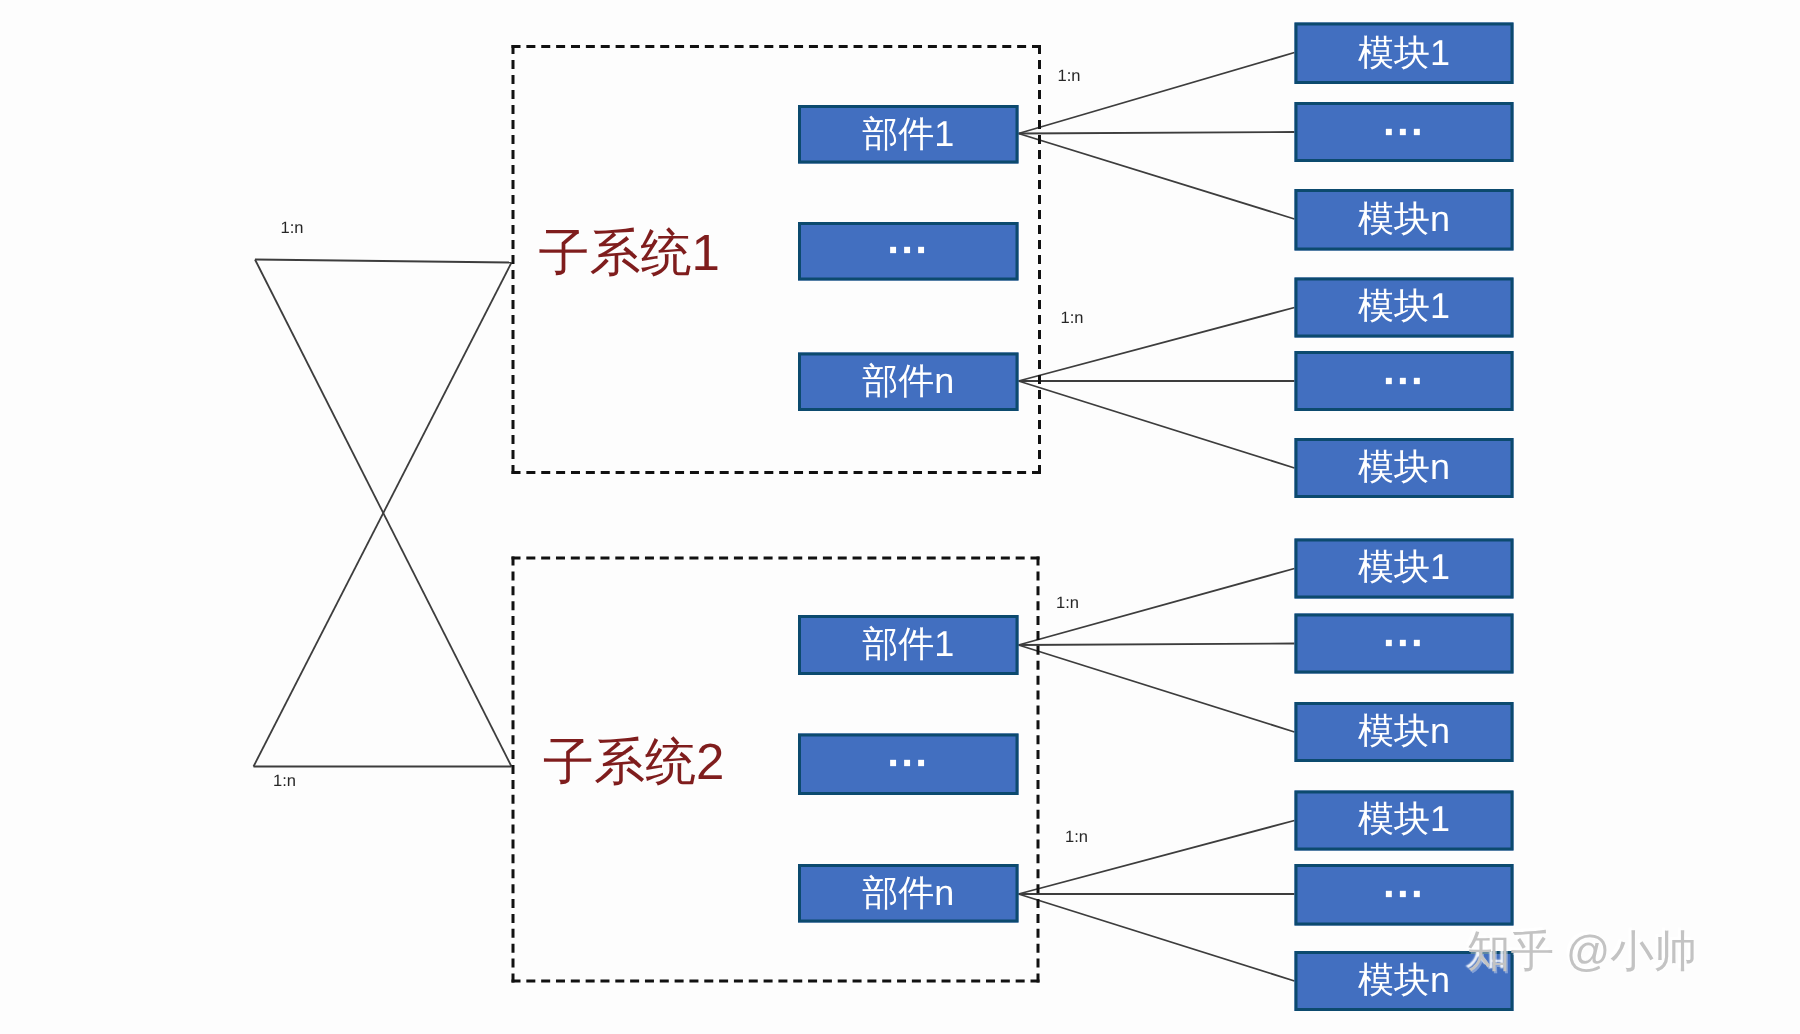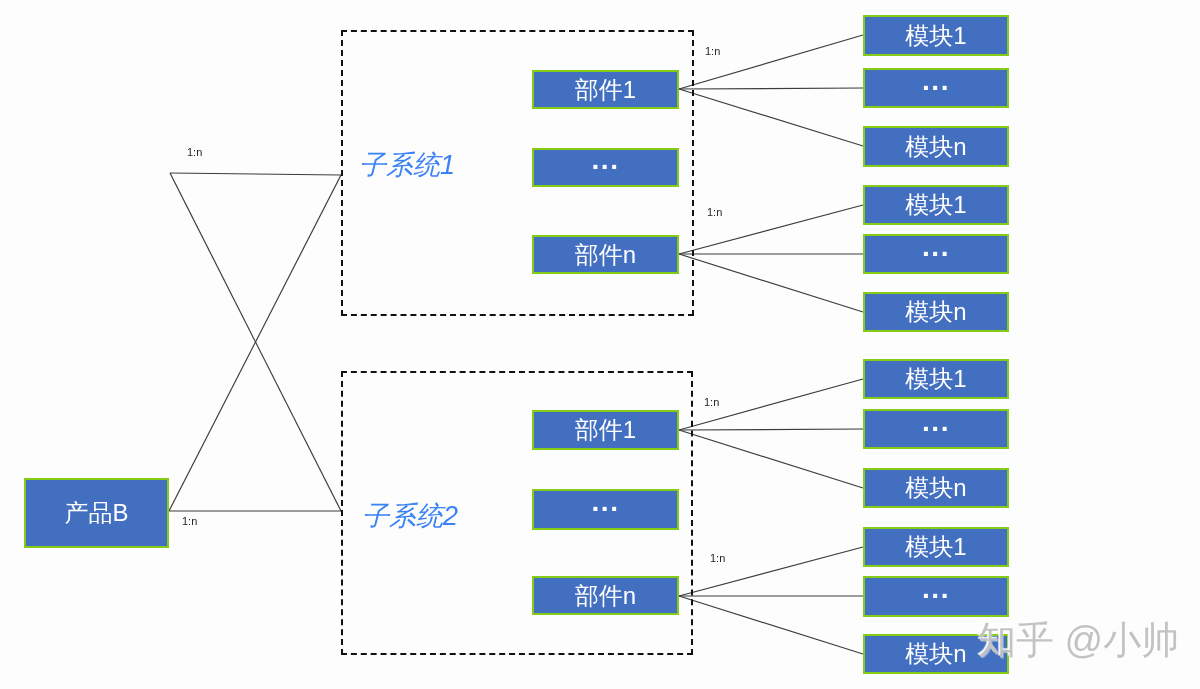--- a/index.html
+++ b/index.html
@@ -1,28 +1,28 @@
 <!DOCTYPE html>
 <html><head>
 <meta charset="utf-8">
 <style>
   html,body{margin:0;padding:0;}
   body{font-family:"Liberation Sans",sans-serif;background:#fff;}
   #stage{position:relative;width:1200px;height:689px;background:#fdfdfd;overflow:hidden;}
   #connectors{position:absolute;left:0;top:0;width:1200px;height:689px;}
   .box{position:absolute;display:flex;align-items:center;justify-content:center;
-       background:#426fc0;border:2px solid #84cc16;box-sizing:border-box;
+       background:#426fc0;border:2px solid #0c4a6e;box-sizing:border-box;
        color:#fff;font-size:24px;line-height:1;}
   .dots{font-size:28px;font-weight:bold;letter-spacing:0;padding-bottom:1px;}
   .dashed-frame{position:absolute;border:2px dashed #111;box-sizing:border-box;background:transparent;}
-  .sys-label{position:absolute;font-size:27px;color:#3b82f6;line-height:1.2;white-space:nowrap;font-style:italic;}
+  .sys-label{position:absolute;font-size:34px;color:#7f1d1d;line-height:1.2;white-space:nowrap;}
   .rel-label{position:absolute;font-size:11px;color:#262626;line-height:1;white-space:nowrap;}
   .annotation{position:absolute;left:1039px;top:9px;width:158px;font-size:17px;letter-spacing:0.2px;
               line-height:20.5px;color:#141414;white-space:pre-line;}
-  .watermark{position:absolute;left:978px;top:615px;font-size:38px;color:#c3c3c3;
+  .watermark{position:absolute;left:978px;top:615px;font-size:29px;color:#c3c3c3;
              white-space:nowrap;letter-spacing:0;
              text-shadow:-2px -2px 1px rgba(255,255,255,0.95), 1px 1px 0 rgba(255,255,255,0.35);}
 </style>
 </head>
 <body>
 
 <div id="stage">
 
   <svg id="connectors" viewBox="0 0 1200 689" xmlns="http://www.w3.org/2000/svg">
     <g stroke="#3d3d3d" stroke-width="1.2" fill="none">
@@ -43,38 +43,35 @@
       <line x1="679" y1="430" x2="863" y2="379"></line>
       <line x1="679" y1="430" x2="863" y2="429"></line>
       <line x1="679" y1="430" x2="863" y2="488"></line>
 
       <line x1="679" y1="596" x2="863" y2="547"></line>
       <line x1="679" y1="596" x2="863" y2="596"></line>
       <line x1="679" y1="596" x2="863" y2="654"></line>
     </g>
   </svg>
 
-  <div class="box" style="left:24px;top:478px;width:145px;height:70px;">
-    <span>产品B</span>
-  </div>
 
   <div class="dashed-frame" style="left:341px;top:30px;width:353px;height:286px;"></div>
   <div class="sys-label" style="left:359px;top:149px;">子系统1</div>
   <div class="box" style="left:532px;top:70px;width:147px;height:39px;">
     <span>部件1</span>
   </div>
   <div class="box" style="left:532px;top:148px;width:147px;height:39px;">
     <span class="dots">···</span>
   </div>
   <div class="box" style="left:532px;top:235px;width:147px;height:39px;">
     <span>部件n</span>
   </div>
 
   <div class="dashed-frame" style="left:341px;top:371px;width:352px;height:284px;"></div>
-  <div class="sys-label" style="left:362px;top:488px;margin-top:12px;">子系统2</div>
+  <div class="sys-label" style="left:362px;top:488px;">子系统2</div>
   <div class="box" style="left:532px;top:410px;width:147px;height:40px;">
     <span>部件1</span>
   </div>
   <div class="box" style="left:532px;top:489px;width:147px;height:41px;">
     <span class="dots">···</span>
   </div>
   <div class="box" style="left:532px;top:576px;width:147px;height:39px;">
     <span>部件n</span>
   </div>
 

